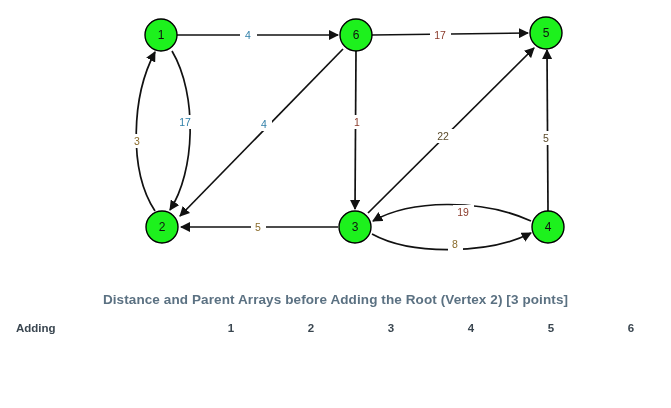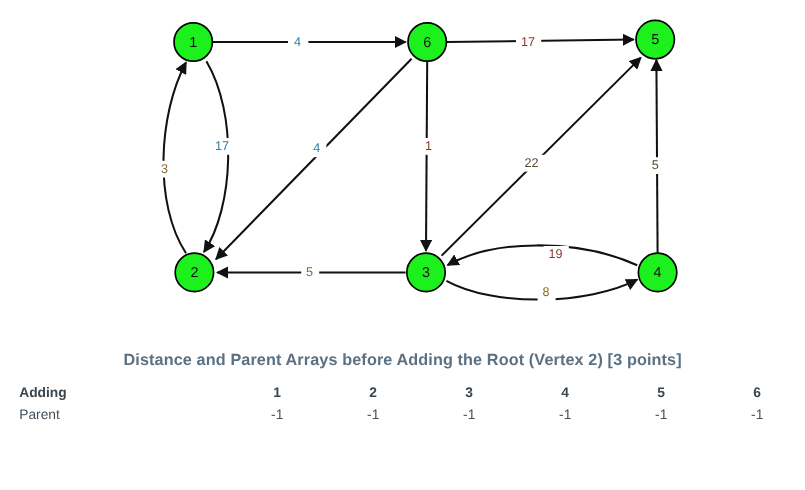--- a/index.html
+++ b/index.html
@@ -201,24 +201,15 @@
     <tbody>
       <tr class="header-row">
         <td class="row-label">Adding</td>
         <td>1</td>
         <td>2</td>
         <td>3</td>
         <td>4</td>
         <td>5</td>
         <td>6</td>
       </tr>
-      <tr>
-        <td class="row-label">Parent</td>
-        <td>-1</td>
-        <td>-1</td>
-        <td>-1</td>
-        <td>-1</td>
-        <td>-1</td>
-        <td>-1</td>
-      </tr>
     </tbody>
   </table>
 </div>
 
 </body></html>

